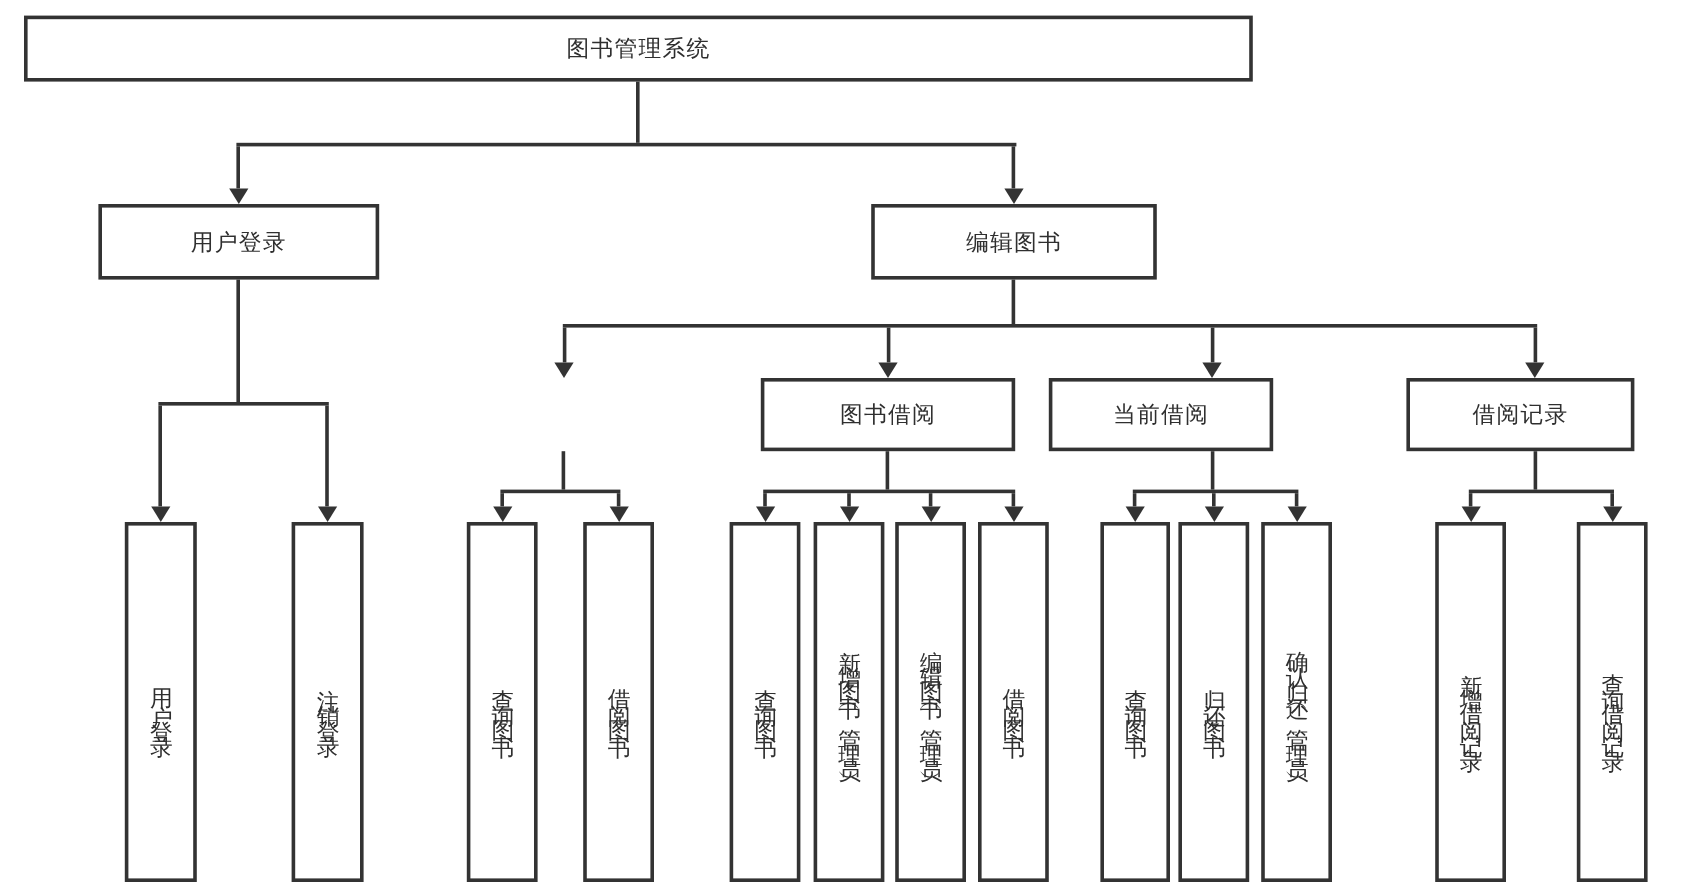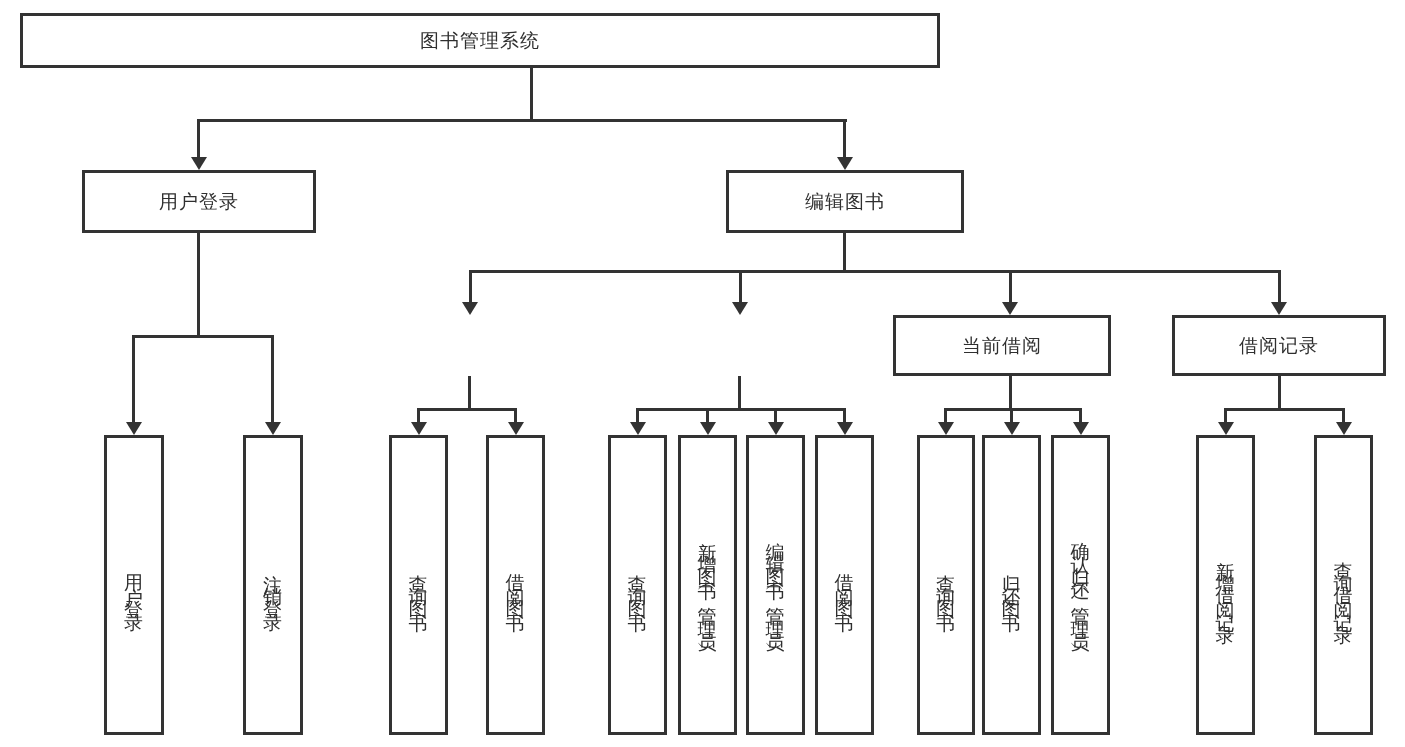--- a/index.html
+++ b/index.html
@@ -23,21 +23,21 @@
     position:absolute;right:14px;bottom:6px;font-size:21px;letter-spacing:1px;
     color:#cbc8c8;text-shadow:2px 2px 0 rgba(252,85,49,0.28);
     white-space:nowrap;
   }
 </style>
 </head>
 <body>
 
 <div class="canvas">
 
-  <div class="node" style="left:20px;top:13px;width:920px;height:55px;">
+  <div class="node" style="left:20px;top:13px;width:1024px;height:55px;">
     <span>图书管理系统</span>
   </div>
 
   <div class="ln" style="left:530px;top:68px;width:3px;height:51px;"></div>
   <div class="ln" style="left:197px;top:119px;width:650px;height:3px;"></div>
   <div class="ln" style="left:197px;top:122px;width:3px;height:35px;"></div>
   <div class="arr" style="left:191px;top:157px;"></div>
   <div class="ln" style="left:843px;top:122px;width:3px;height:35px;"></div>
   <div class="arr" style="left:837px;top:157px;"></div>
 
@@ -59,24 +59,27 @@
   <div class="ln" style="left:469px;top:270px;width:812px;height:3px;"></div>
   <div class="ln" style="left:469px;top:273px;width:3px;height:29px;"></div>
   <div class="arr" style="left:462px;top:302px;"></div>
   <div class="ln" style="left:739px;top:273px;width:3px;height:29px;"></div>
   <div class="arr" style="left:732px;top:302px;"></div>
   <div class="ln" style="left:1009px;top:273px;width:3px;height:29px;"></div>
   <div class="arr" style="left:1002px;top:302px;"></div>
   <div class="ln" style="left:1278px;top:273px;width:3px;height:29px;"></div>
   <div class="arr" style="left:1271px;top:302px;"></div>
 
-  <div class="node" style="left:893px;top:315px;width:218px;height:61px;">
+  <div class="node" style="left:634px;top:315px;width:212px;height:61px;">
+    <span>图书借阅</span>
+  </div>
+  <div class="node" style="left:874px;top:315px;width:187px;height:61px;">
     <span>当前借阅</span>
   </div>
-  <div class="node" style="left:1172px;top:315px;width:214px;height:61px;">
+  <div class="node" style="left:1172px;top:315px;width:190px;height:61px;">
     <span>借阅记录</span>
   </div>
 
   <div class="ln" style="left:468px;top:376px;width:3px;height:32px;"></div>
   <div class="ln" style="left:417px;top:408px;width:100px;height:3px;"></div>
   <div class="ln" style="left:417px;top:411px;width:3px;height:11px;"></div>
   <div class="arr" style="left:411px;top:422px;"></div>
   <div class="ln" style="left:514px;top:411px;width:3px;height:11px;"></div>
   <div class="arr" style="left:508px;top:422px;"></div>
 

